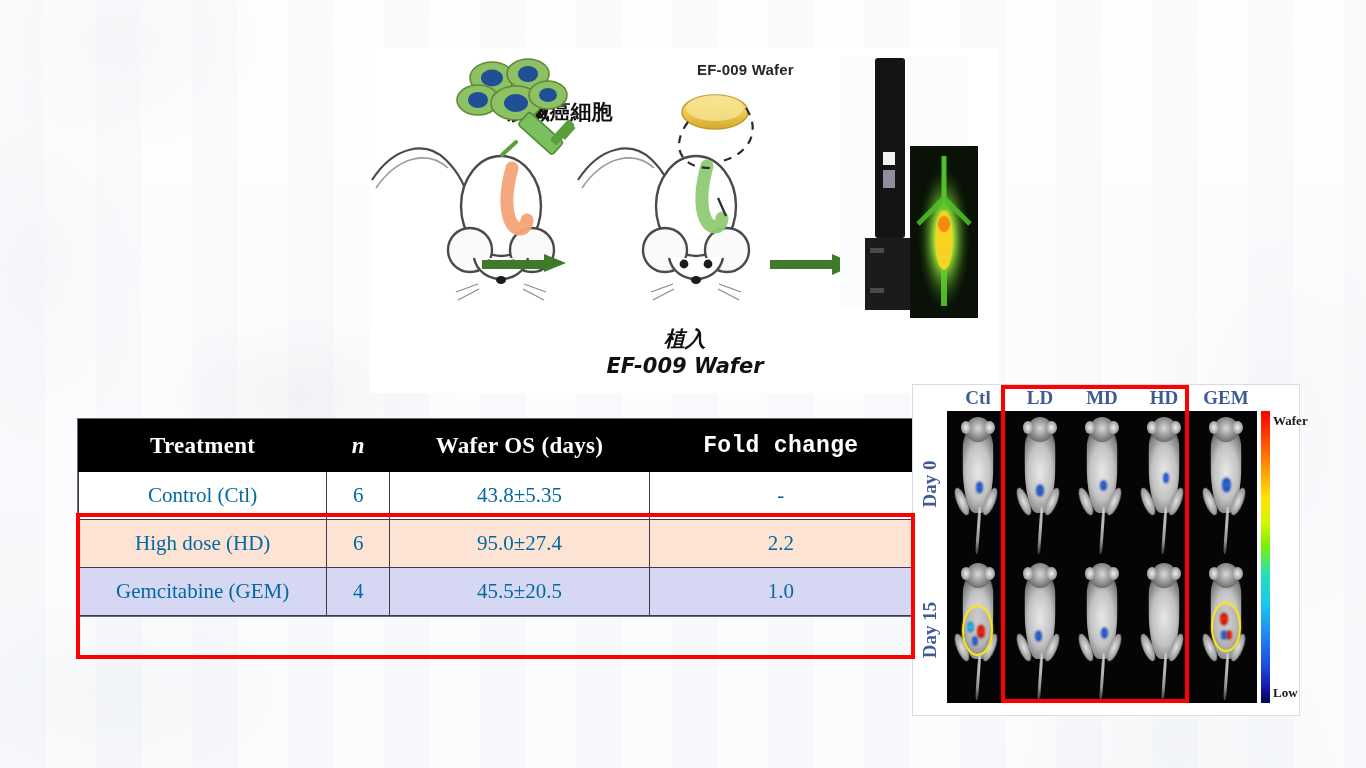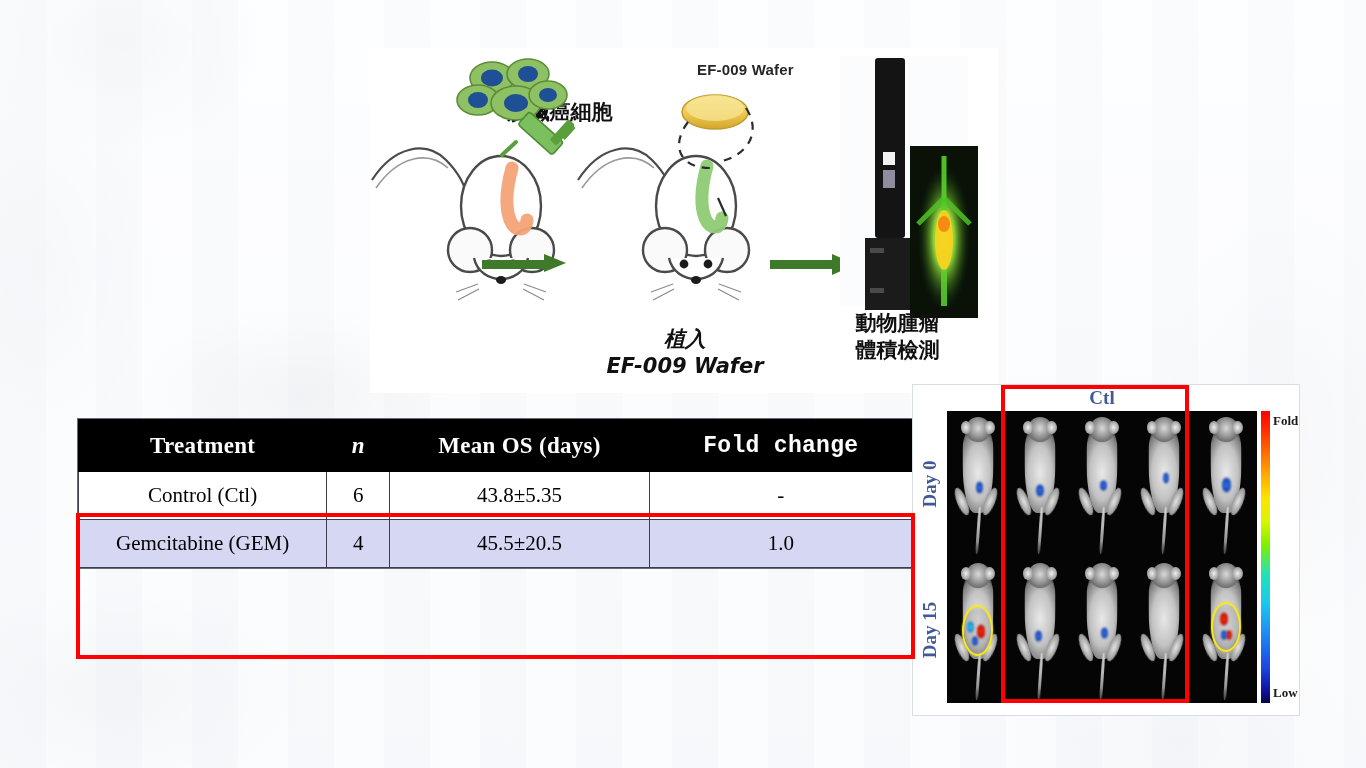--- a/index.html
+++ b/index.html
@@ -77,21 +77,21 @@
     border-collapse: collapse;
     z-index: 6;
     font-family: "Liberation Serif", serif;
     background: #fff;
     box-shadow: 0 0 0 1px #6b6b78;
   }
   #results-table th, #results-table td {
     border: 1px solid #3c3c50;
     text-align: center;
     font-size: 21px;
-    color: #000000;
+    color: #0369a1;
     height: 48px;
     padding: 0 4px;
     white-space: nowrap;
   }
   #results-table thead th {
     background: #000000;
     color: #ffffff;
     font-weight: bold;
     font-size: 23px;
     height: 52px;
@@ -143,21 +143,20 @@
     color: #3f5a96;
     transform: rotate(-90deg);
   }
   #day-0  { top: 60px; }
   #day-15 { top: 206px; }
 
   #col-headers {
     position: absolute; left: 34px; top: 0px;
     width: 310px; height: 26px;
     display: flex;
-    flex-direction: column;
   }
   .col-head {
     flex: 1;
     text-align: center;
     font-family: "Liberation Serif", serif;
     font-size: 19px; font-weight: bold;
     color: #3f5a96;
     line-height: 26px;
   }
 
@@ -386,40 +385,44 @@
       <path d="M574 150 L 548 176 M574 150 L 600 176" stroke="#4fc224" stroke-width="5" opacity=".85"></path>
       <ellipse cx="574" cy="192" rx="9" ry="30" fill="#f7d320" opacity=".95"></ellipse>
       <ellipse cx="574" cy="176" rx="6" ry="8" fill="#f78a12"></ellipse>
       <path d="M574 222 L 574 258" stroke="#5ed02f" stroke-width="6" opacity=".85"></path>
       <rect x="540" y="270" width="68" height="22" fill="#ffffff" opacity=".65"></rect>
     </g>
   </svg>
 
   <div class="caption" id="cap-2">植入
 EF-009 Wafer</div>
-  <div class="caption" id="cap-3">動物腫瘤
-體積檢測</div>
 </div>
 
 <table id="results-table">
   <thead>
     <tr>
       <th class="col-treat">Treatment</th>
       <th class="col-n sep n-italic">n</th>
-      <th class="col-os sep">Mean OS (days)</th>
+      <th class="col-os sep">Wafer OS (days)</th>
       <th class="col-fold sep">Fold change</th>
     </tr>
   </thead>
   <tbody>
     <tr data-row="ctl">
       <td>Control (Ctl)</td>
       <td>6</td>
       <td>43.8±5.35</td>
       <td>-</td>
     </tr>
+    <tr data-row="hd">
+      <td>High dose (HD)</td>
+      <td>6</td>
+      <td>95.0±27.4</td>
+      <td>2.2</td>
+    </tr>
     <tr data-row="gem">
       <td>Gemcitabine (GEM)</td>
       <td>4</td>
       <td>45.5±20.5</td>
       <td>1.0</td>
     </tr>
   </tbody>
 </table>
 <div id="table-highlight"></div>
 
@@ -546,15 +549,15 @@
       <div class="signal sig-red" style="left:40%;top:38%;width:13%;height:9%"></div>
       <div class="signal sig-red" style="left:50%;top:50%;width:10%;height:7%"></div>
       <div class="signal sig-blue" style="left:42%;top:50%;width:9%;height:7%"></div>
       <div class="tumor-ring" style="left:26%;top:31%;width:48%;height:34%"></div>
     </div>
   </div>
 
   <div id="imaging-highlight"></div>
 
   <div id="colorbar"></div>
-  <div class="scale-label" id="scale-high">Fold</div>
+  <div class="scale-label" id="scale-high">Wafer</div>
   <div class="scale-label" id="scale-low">Low</div>
 </div>
 
 </body></html>

